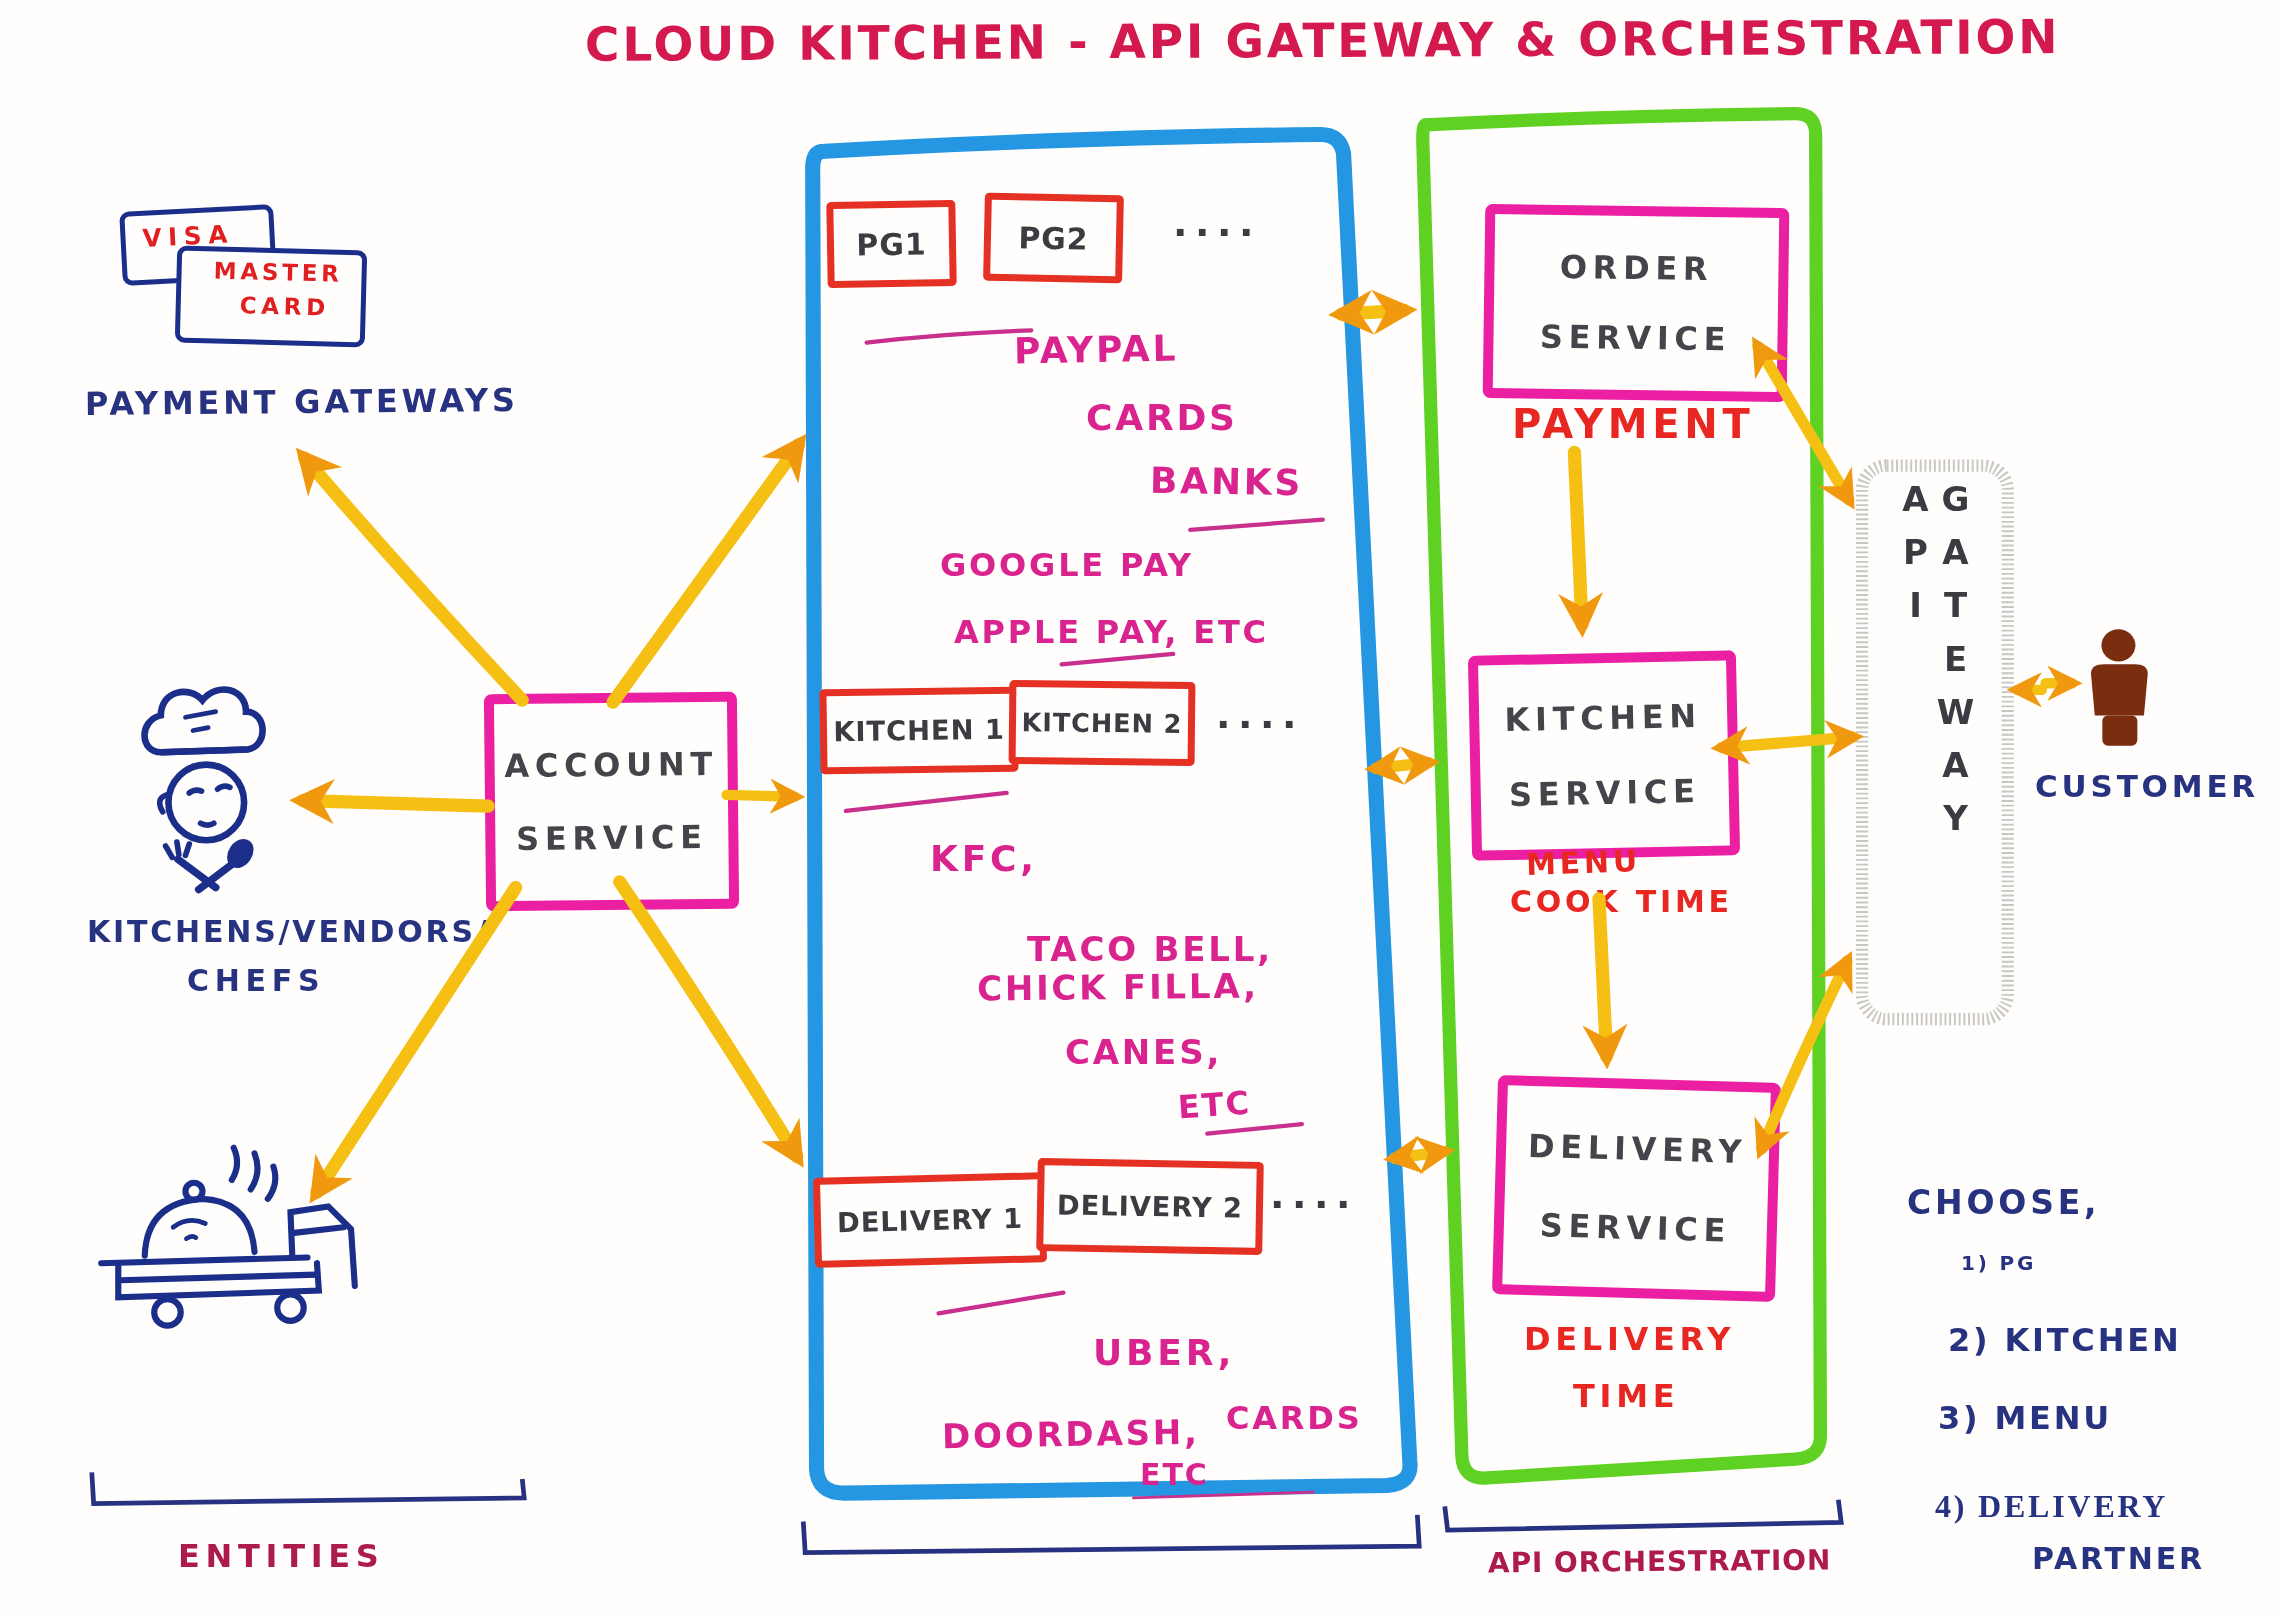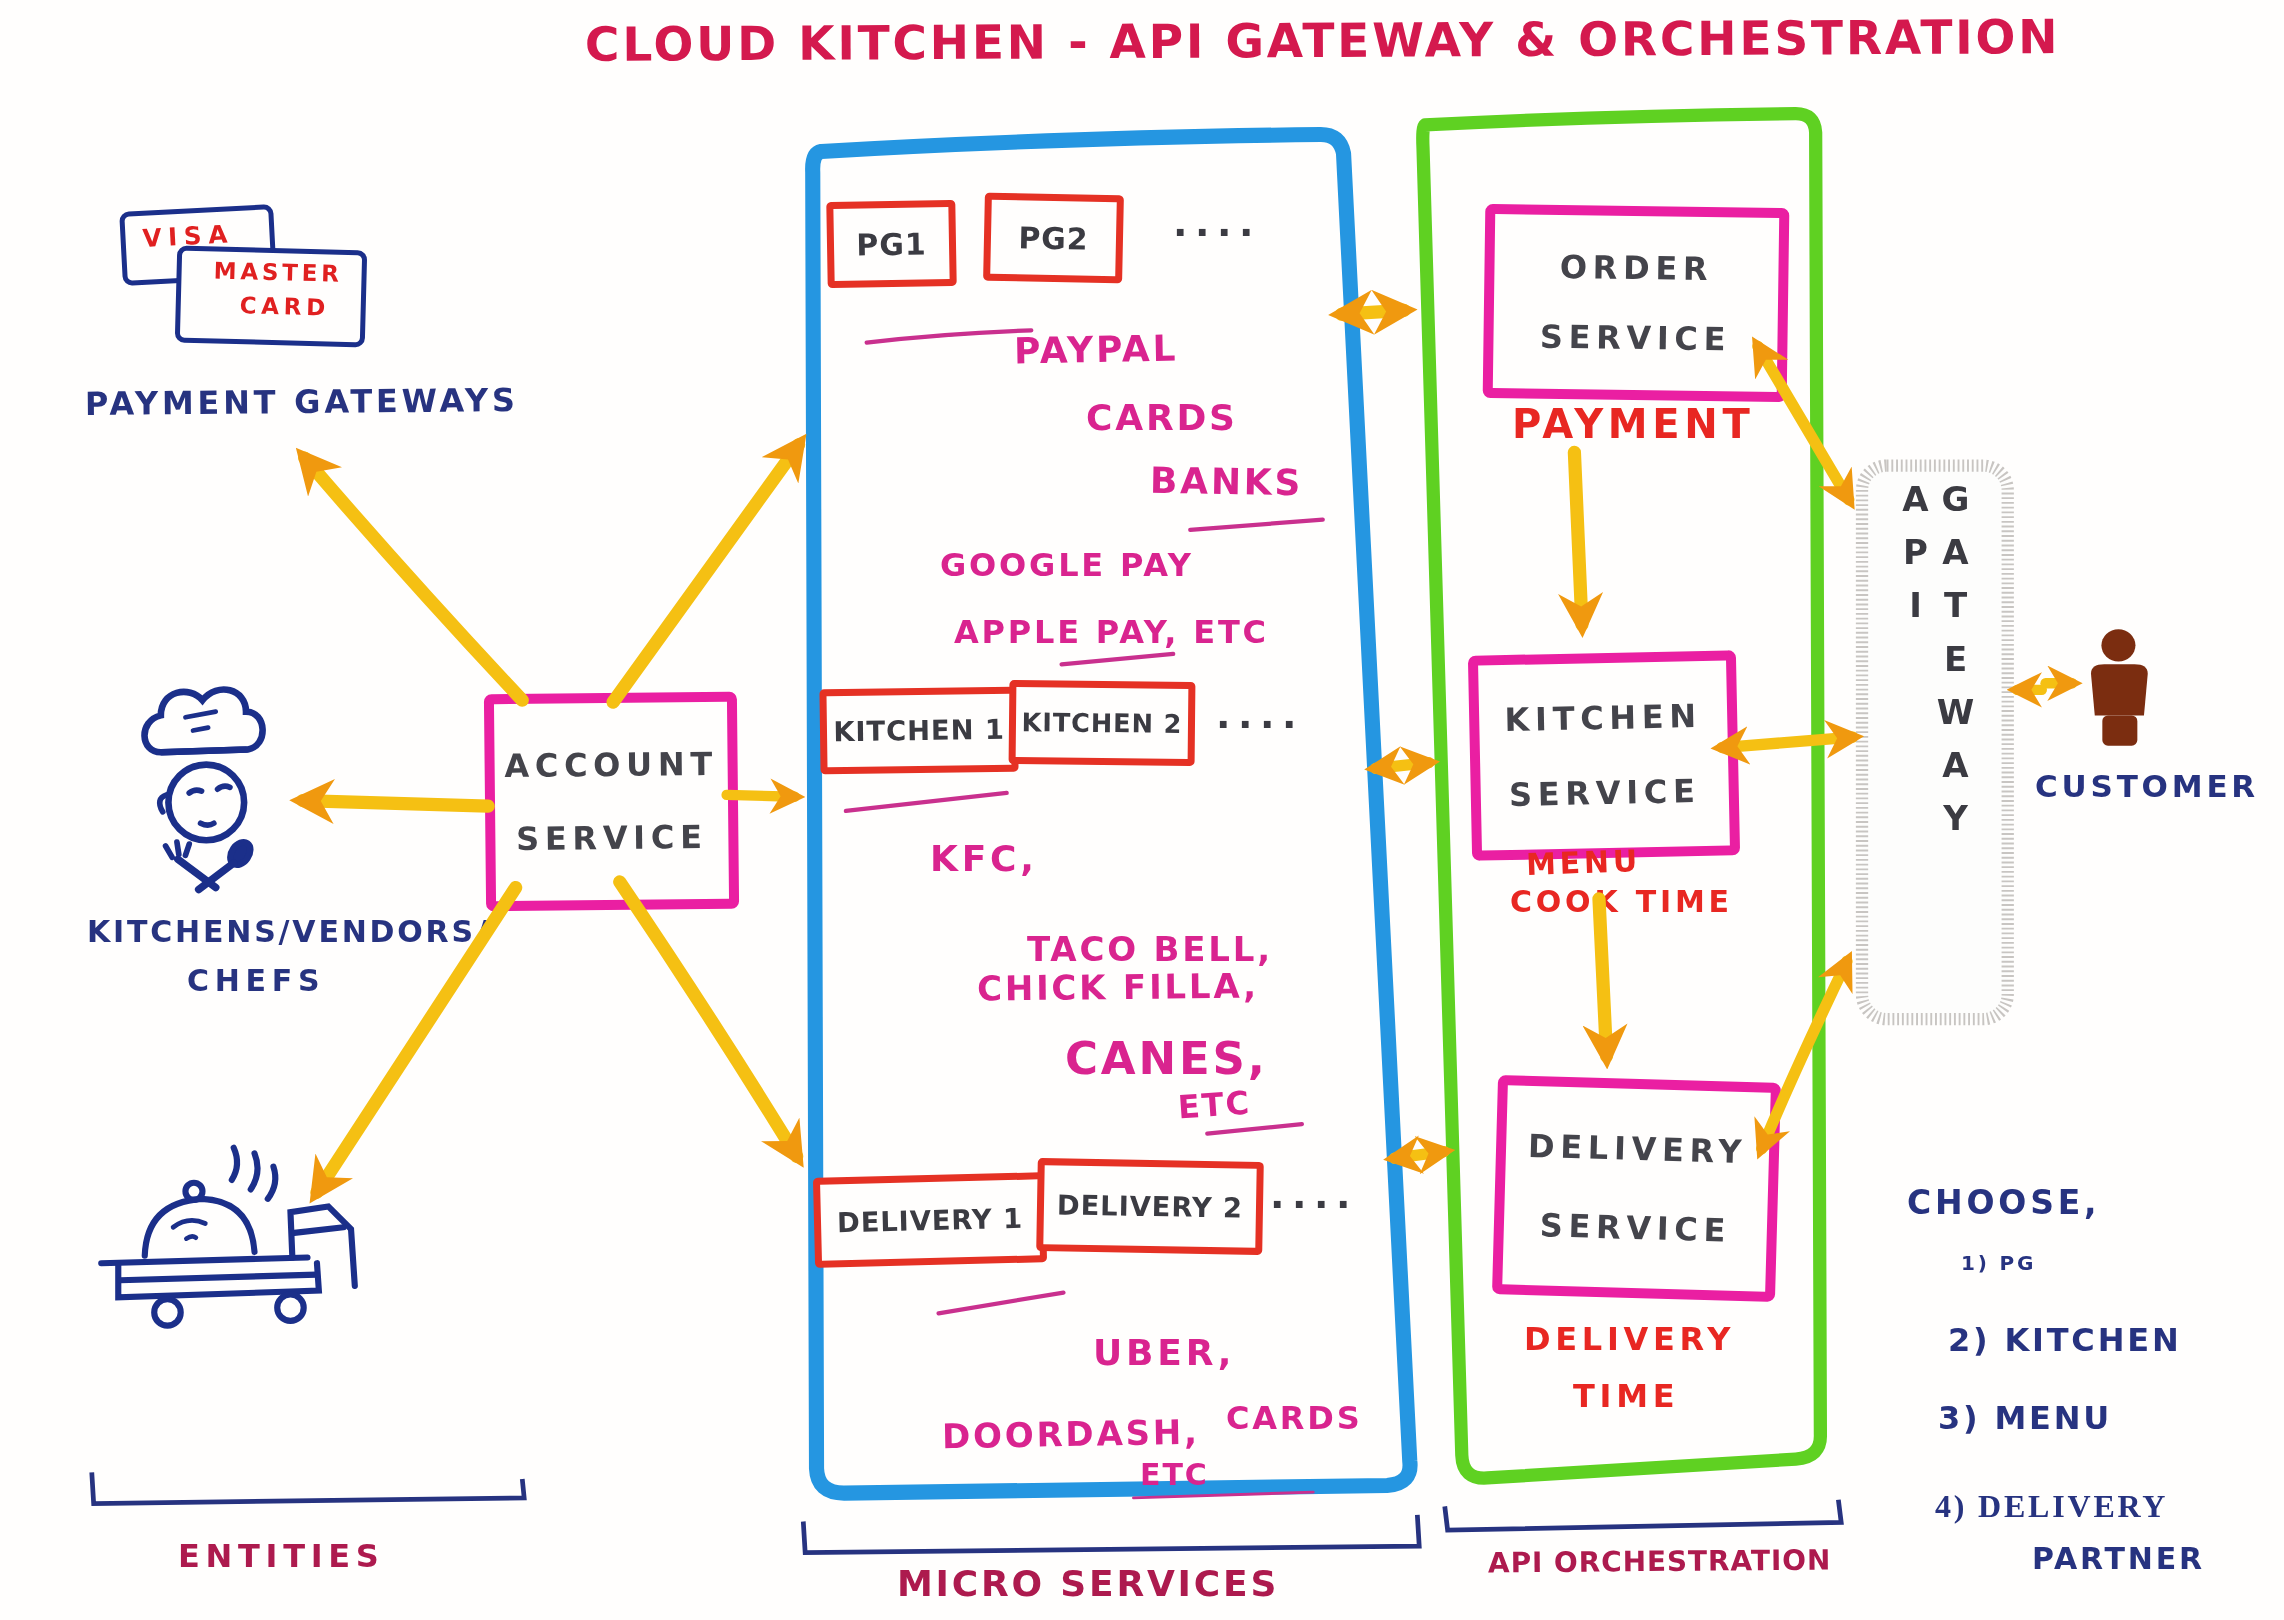--- a/index.html
+++ b/index.html
@@ -135,37 +135,36 @@
     <span>KITCHEN 1</span>
   </div>
   <div class="item-box" style="left:1009px;top:681px;width:172px;height:70px;transform:rotate(.6deg);">
     <span style="font-size:25.6px;">KITCHEN 2</span>
   </div>
   <div class="abs dots" style="left:1216px;top:693px;">....</div>
 
   <div class="abs pinktx hand" style="left:930px;top:838px;font-size:36px;letter-spacing:3.8px;">KFC,</div>
   <div class="abs pinktx hand" style="left:1027px;top:901px;font-size:34px;letter-spacing:2.8px;margin-top:28px;">TACO BELL,</div>
   <div class="abs pinktx hand" style="left:977px;top:967px;font-size:34px;letter-spacing:2.8px;transform:rotate(-.6deg);">CHICK FILLA,</div>
-  <div class="abs pinktx hand" style="left:1065px;top:1032px;font-size:45px;letter-spacing:2.8px;">CANES,</div>
+  <div class="abs pinktx hand" style="left:1065px;top:1032px;font-size:34px;letter-spacing:2.8px;">CANES,</div>
   <div class="abs pinktx hand" style="left:1178px;top:1086px;font-size:32px;letter-spacing:1.9px;transform:rotate(-4deg);">ETC</div>
 
   <div class="item-box" style="left:814px;top:1175px;width:218px;height:76px;transform:rotate(-1.4deg);">
     <span>DELIVERY 1</span>
   </div>
   <div class="item-box" style="left:1037px;top:1160px;width:212px;height:79px;transform:rotate(1deg);">
     <span>DELIVERY 2</span>
   </div>
   <div class="abs dots" style="left:1270px;top:1173px;">....</div>
 
   <div class="abs pinktx hand" style="left:1093px;top:1332px;font-size:36px;letter-spacing:3.8px;">UBER,</div>
   <div class="abs pinktx hand" style="left:942px;top:1414px;font-size:34px;letter-spacing:2.8px;transform:rotate(-1deg);">DOORDASH,</div>
   <div class="abs pinktx hand" style="left:1226px;top:1399px;font-size:32px;letter-spacing:2.8px;">CARDS</div>
   <div class="abs pinktx hand" style="left:1140px;top:1457px;font-size:30px;letter-spacing:1.9px;">ETC</div>
 
-  <div class="abs hand seclabel" style="left:897px;top:1563px;font-size:36px;letter-spacing:2.8px;">MICRO SERVICES</div>
 
   <div class="svc-box" style="left:1484px;top:206px;width:284px;height:174px;transform:rotate(.8deg);">
     <span>ORDER</span>
     <span>SERVICE</span>
   </div>
   <div class="abs redtx hand" style="left:1512px;top:401px;font-size:40px;letter-spacing:4.7px;">PAYMENT</div>
 
   <div class="svc-box" style="left:1470px;top:653px;width:248px;height:185px;transform:rotate(-1.2deg);">
     <span>KITCHEN</span>
     <span>SERVICE</span>

